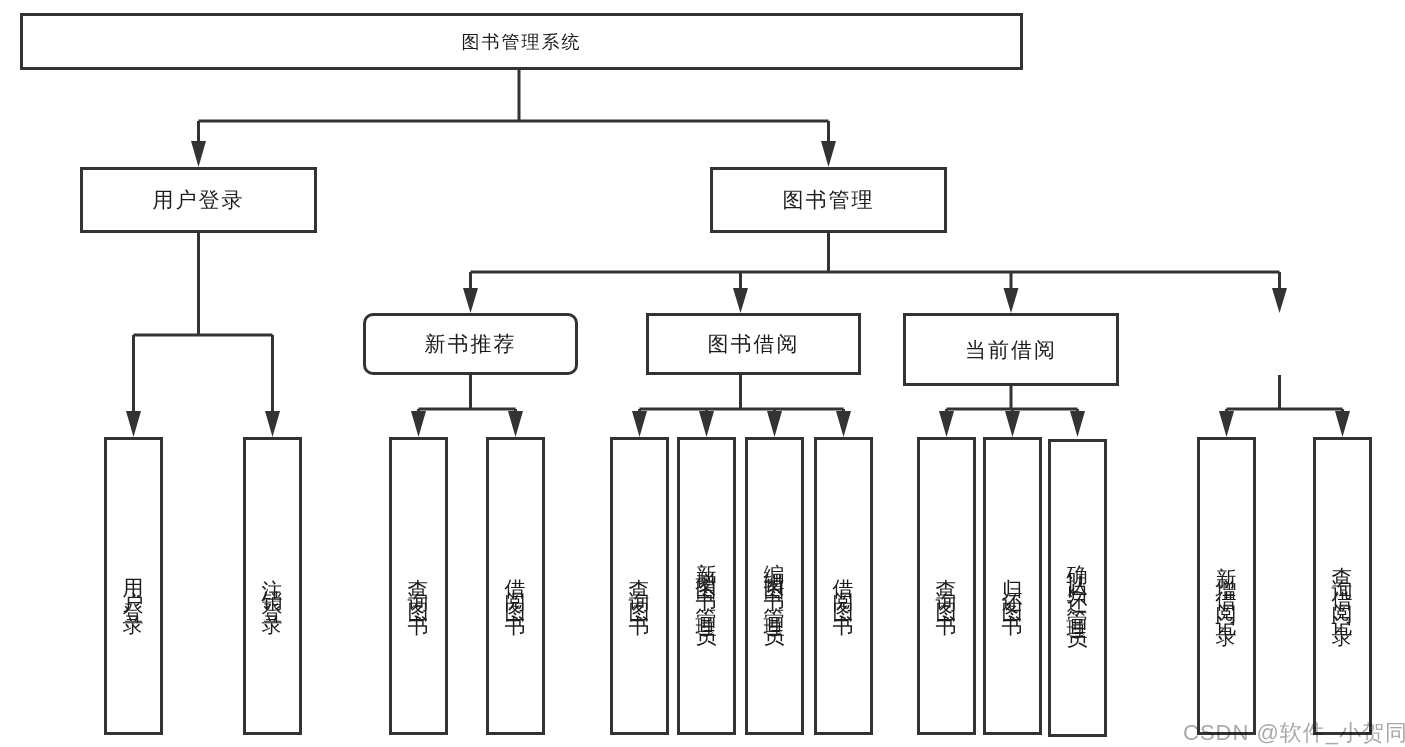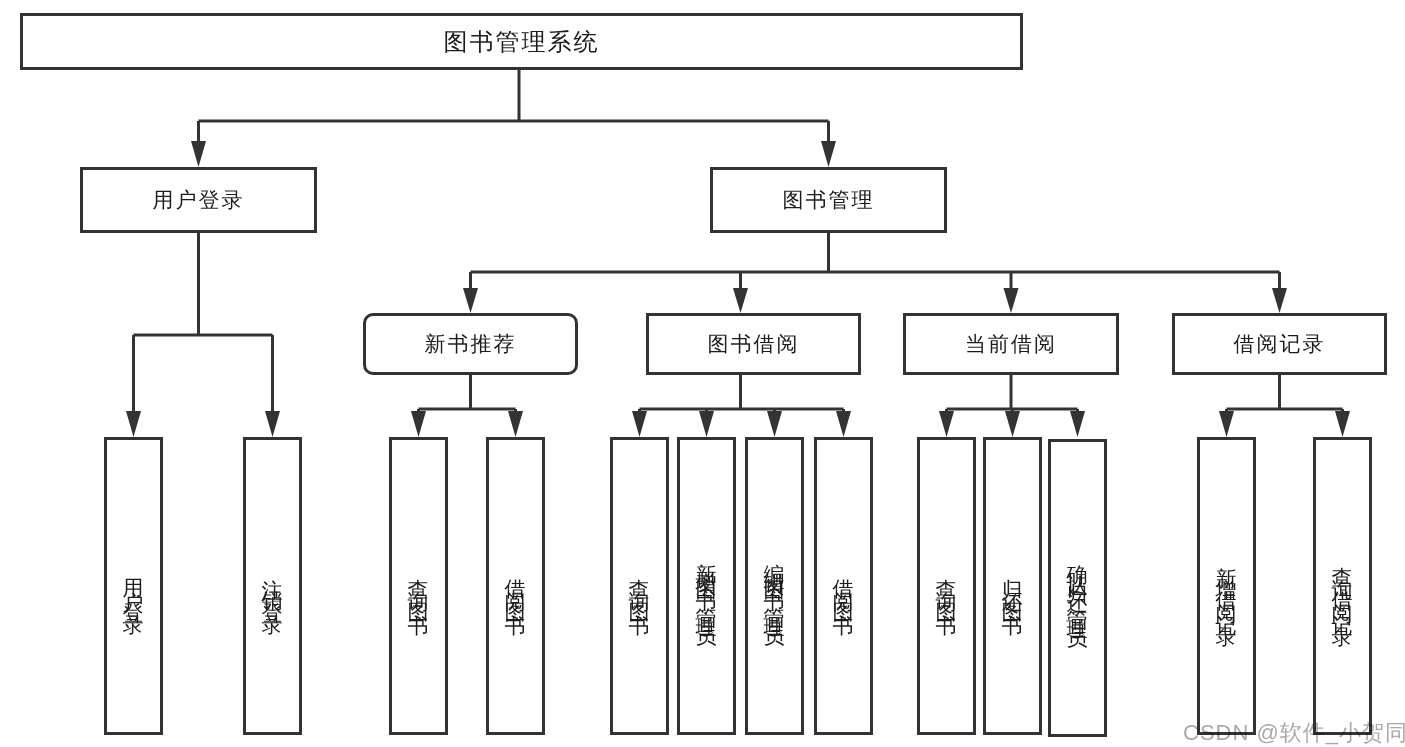--- a/index.html
+++ b/index.html
@@ -17,21 +17,21 @@
     box-sizing: border-box;
     border: 3px solid #333333;
     background: #ffffff;
     display: flex;
     align-items: center;
     justify-content: center;
     color: #1c1c1c;
     z-index: 2;
   }
   .h-box { font-size: 21px; letter-spacing: 2px; white-space: nowrap; }
-  .root  { font-size: 24px; }
+  .root  { font-size: 18px; }
   .v-box span {
     writing-mode: vertical-rl;
     text-orientation: mixed;
     font-size: 21px;
     letter-spacing: 12px;
     line-height: 1;
     white-space: nowrap;
   }
   .v-box.tight span { letter-spacing: 9px; }
   .watermark {
@@ -98,22 +98,21 @@
     </g>
   </svg>
 
   <div class="box h-box root" style="left:20px; top:13px; width:1003px; height:57px;">图书管理系统</div>
 
   <div class="box h-box" style="left:80px; top:167px; width:237px; height:66px;">用户登录</div>
   <div class="box h-box" style="left:710px; top:167px; width:237px; height:66px;">图书管理</div>
 
   <div class="box h-box" style="left:363px; top:313px; width:215px; height:62px;border-radius:10px;">新书推荐</div>
   <div class="box h-box" style="left:633px; top:313px; width:215px; height:62px;margin-left:13px;">图书借阅</div>
-  <div class="box h-box" style="left:903px; top:313px; width:216px; height:62px;">当前借阅</div>
-  <div class="box h-box" style="left:1172px; top:313px; width:215px; height:62px;">借阅记录</div>
+  <div class="box h-box" style="left:903px; top:313px; width:216px; height:73px;">当前借阅</div>
 
   <div class="box v-box" style="left:104px; top:437px; width:59px; height:298px;">
     <span>用户登录</span>
   </div>
   <div class="box v-box" style="left:243px; top:437px; width:59px; height:298px;">
     <span>注销登录</span>
   </div>
 
   <div class="box v-box" style="left:389px; top:437px; width:59px; height:298px;">
     <span>查询图书</span>

